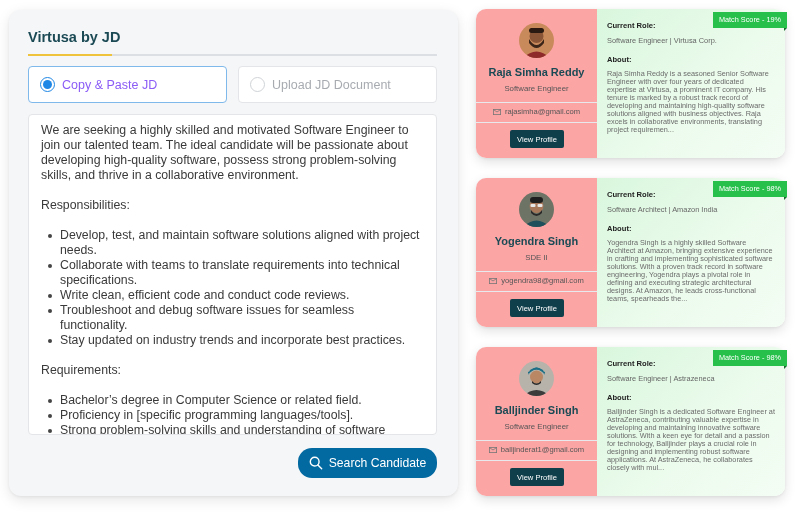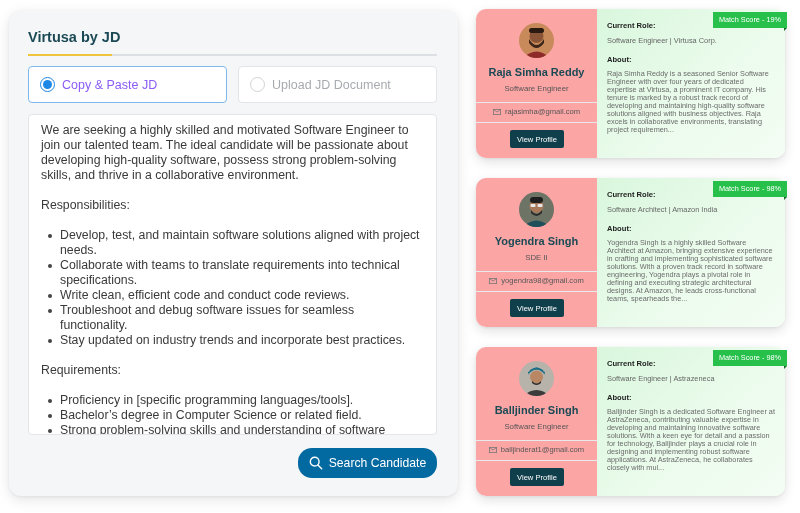--- a/index.html
+++ b/index.html
@@ -138,22 +138,22 @@
       <li>Develop, test, and maintain software solutions aligned with project needs.</li>
       <li>Collaborate with teams to translate requirements into technical specifications.</li>
       <li>Write clean, efficient code and conduct code reviews.</li>
       <li>Troubleshoot and debug software issues for seamless functionality.</li>
       <li>Stay updated on industry trends and incorporate best practices.</li>
     </ul>
     <div class="gap"></div>
     <p>Requirements:</p>
     <div class="gap"></div>
     <ul>
+      <li>Bachelor’s degree in Computer Science or related field.</li>
       <li>Proficiency in [specific programming languages/tools].</li>
-      <li>Bachelor’s degree in Computer Science or related field.</li>
       <li>Strong problem-solving skills and understanding of software develo...</li>
     </ul>
   </div>
 
   <div class="search-btn">
     <svg viewBox="0 0 16 16">
         <circle cx="6.5" cy="6.5" r="5" fill="none" stroke="#fff" stroke-width="1.6"></circle>
         <line x1="10.2" y1="10.2" x2="14.5" y2="14.5" stroke="#fff" stroke-width="1.6" stroke-linecap="round"></line>
       </svg>
     <span>Search Candidate</span>

